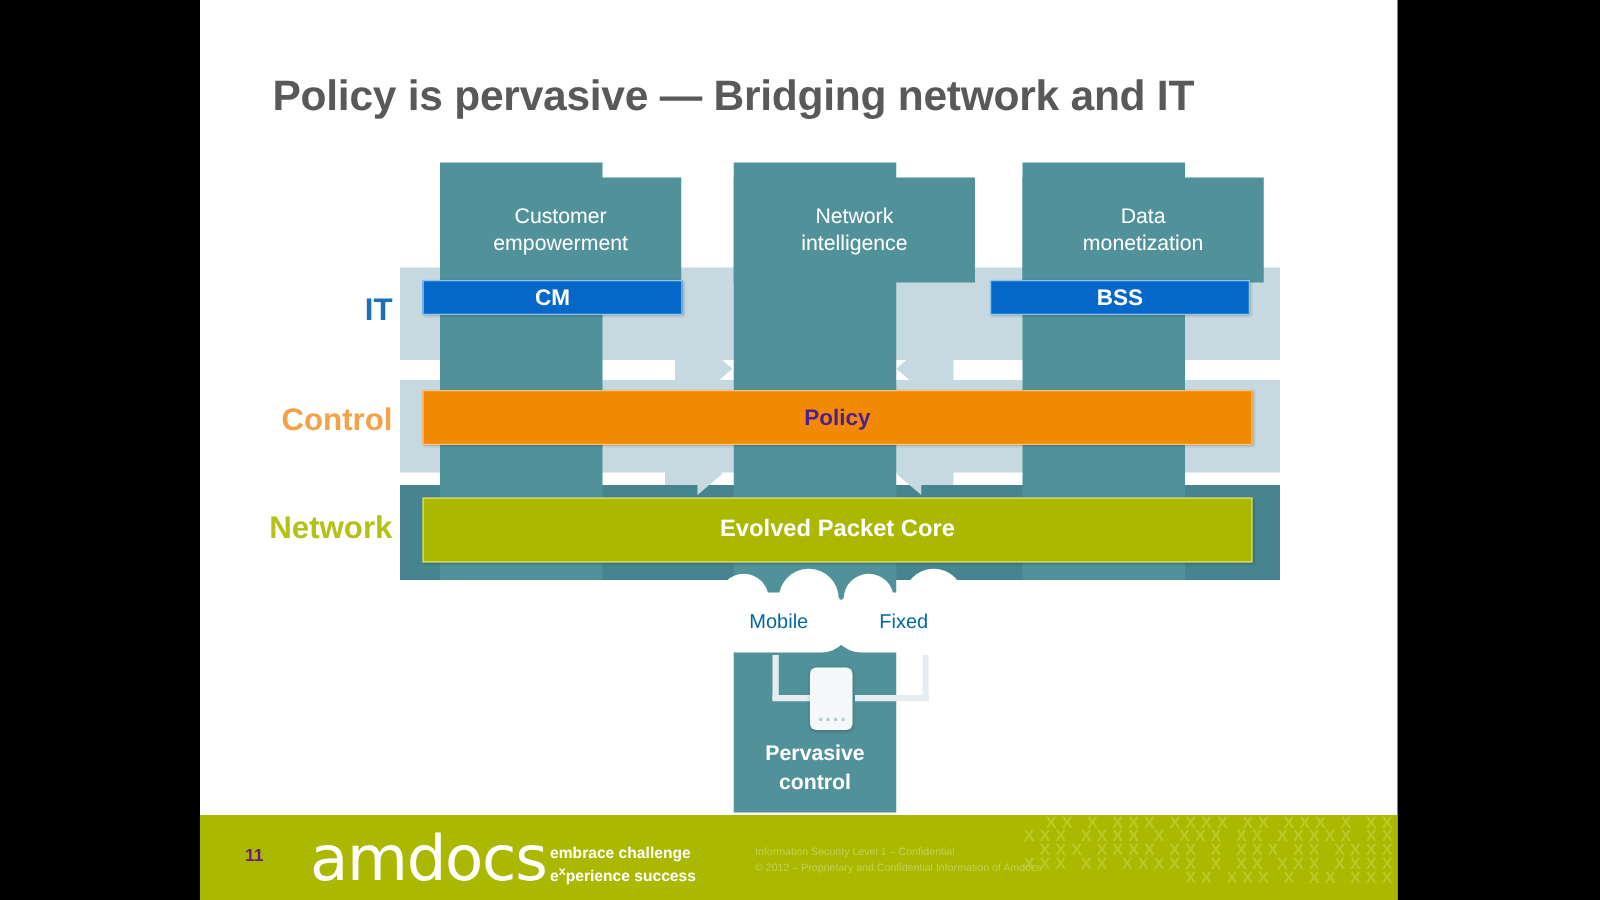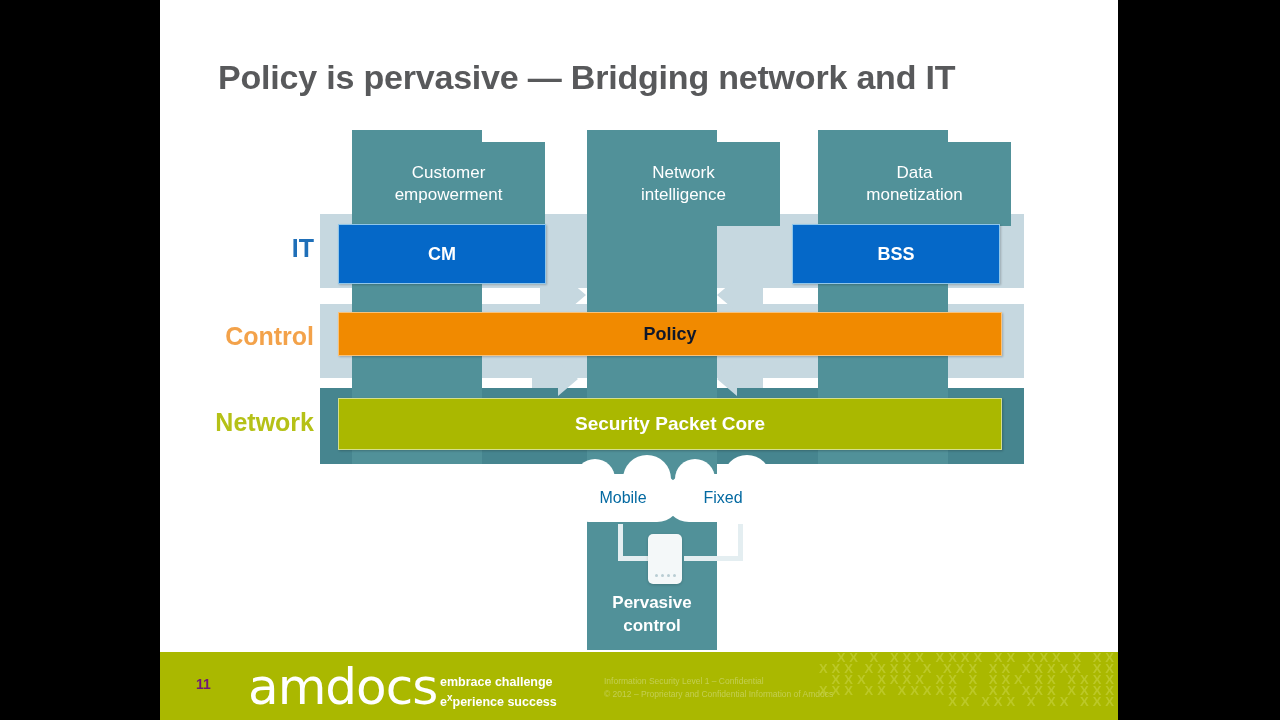--- a/index.html
+++ b/index.html
@@ -122,21 +122,21 @@
   }
   #top-box-0 { left: 192px; }
   #top-box-1 { left: 427px; }
   #top-box-2 { left: 658px; }
 
   
   .it-box {
     position: absolute;
     top: 94px;
     width: 208px;
-    height: 60px;
+    height: 28px;
     background: #0568c8;
     border: 1px solid #8fc6ea;
     color: #ffffff;
     font-size: 18px;
     font-weight: bold;
     display: flex;
     align-items: center;
     justify-content: center;
     box-sizing: border-box;
     box-shadow: 1px 1px 2px rgba(0,0,0,0.22);
@@ -145,21 +145,21 @@
   #it-box-1 { left: 404px; }
   #it-box-2 { left: 632px; }
 
   
   #policy-bar {
     position: absolute;
     left: 178px; top: 182px;
     width: 664px; height: 44px;
     background: #f18a00;
     border: 1px solid #f9c27a;
-    color: #0f172a;
+    color: #4c1d95;
     font-size: 18px;
     font-weight: bold;
     display: flex;
     align-items: center;
     justify-content: center;
     box-sizing: border-box;
     box-shadow: 1px 1px 2px rgba(0,0,0,0.22);
   }
 
   
@@ -376,21 +376,21 @@
 
       <div class="row-label" id="label-it">IT</div>
       <div class="row-label" id="label-control">Control</div>
       <div class="row-label" id="label-network">Network</div>
 
       <div class="it-box" id="it-box-0">CM</div>
       <div class="it-box" id="it-box-2">BSS</div>
 
       <div id="policy-bar">Policy</div>
 
-      <div id="epc-bar">Security Packet Core</div>
+      <div id="epc-bar">Evolved Packet Core</div>
 
       <div id="cloud-wrap">
         <div class="cloud" id="cloud-0">
           <span class="cloud-lobe lobe-l"></span>
           <span class="cloud-lobe lobe-r"></span>
           <span class="cloud-label">Mobile</span>
         </div>
         <div class="cloud" id="cloud-1">
           <span class="cloud-lobe lobe-l"></span>
           <span class="cloud-lobe lobe-r"></span>

